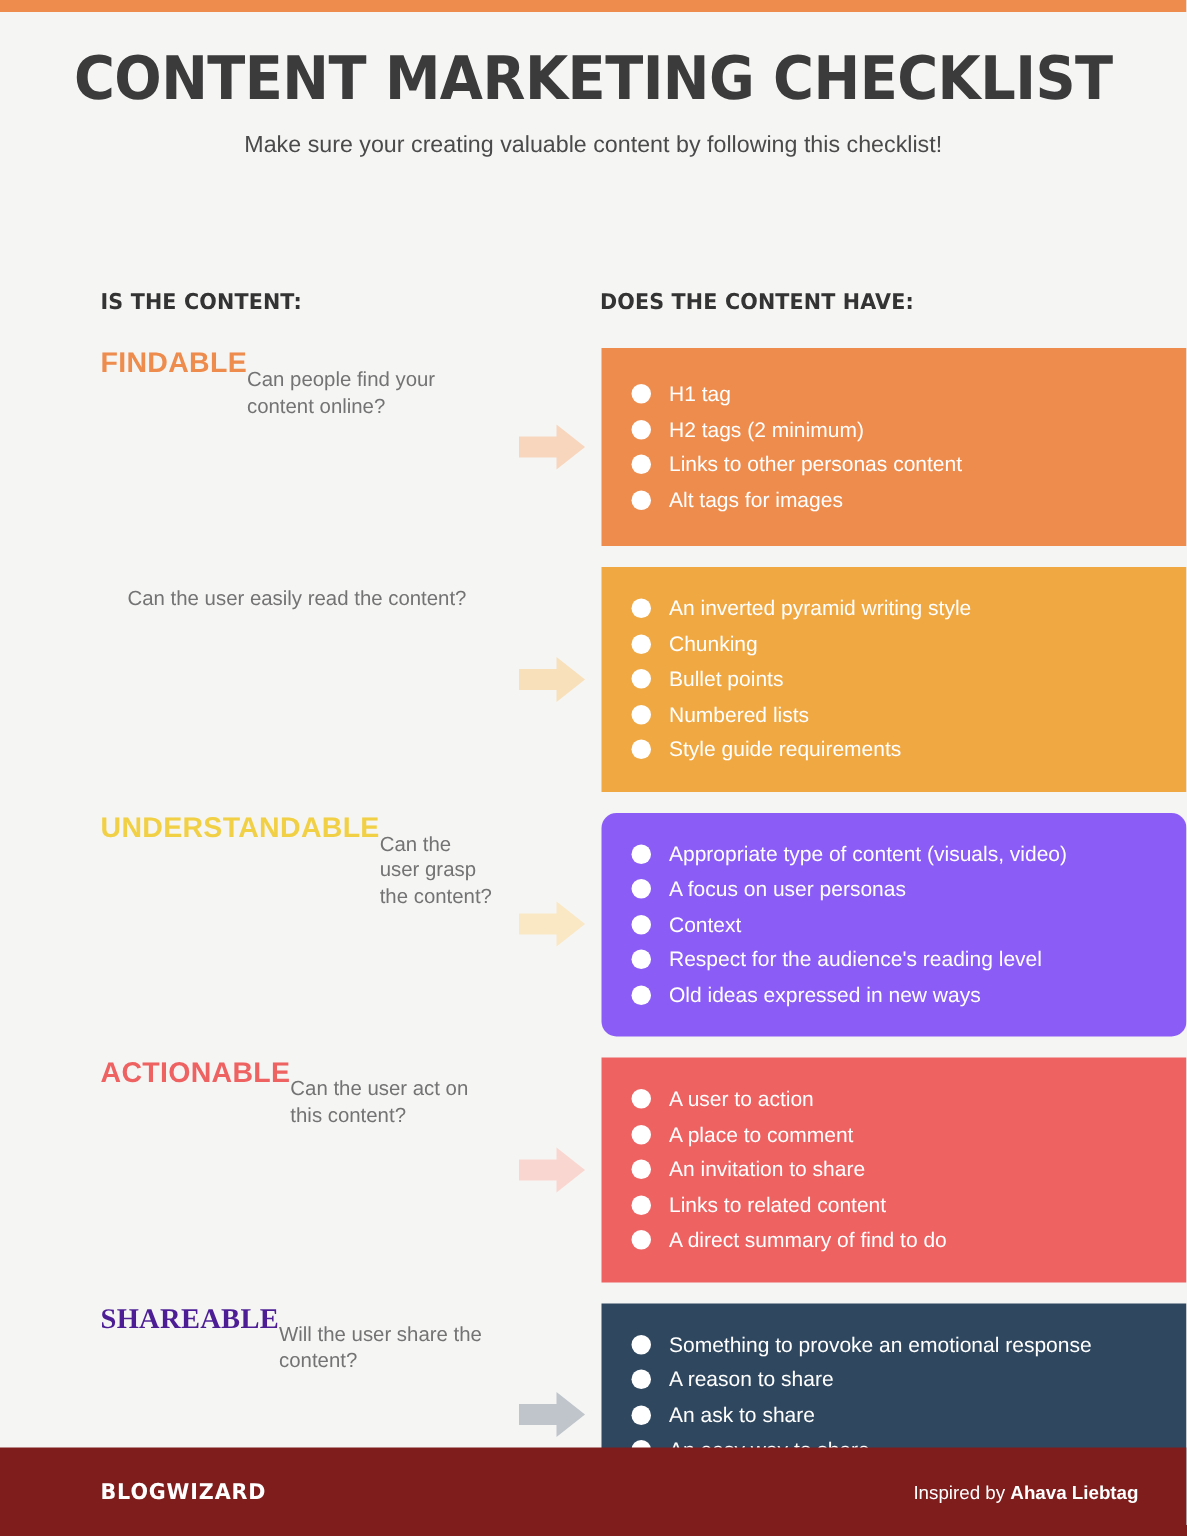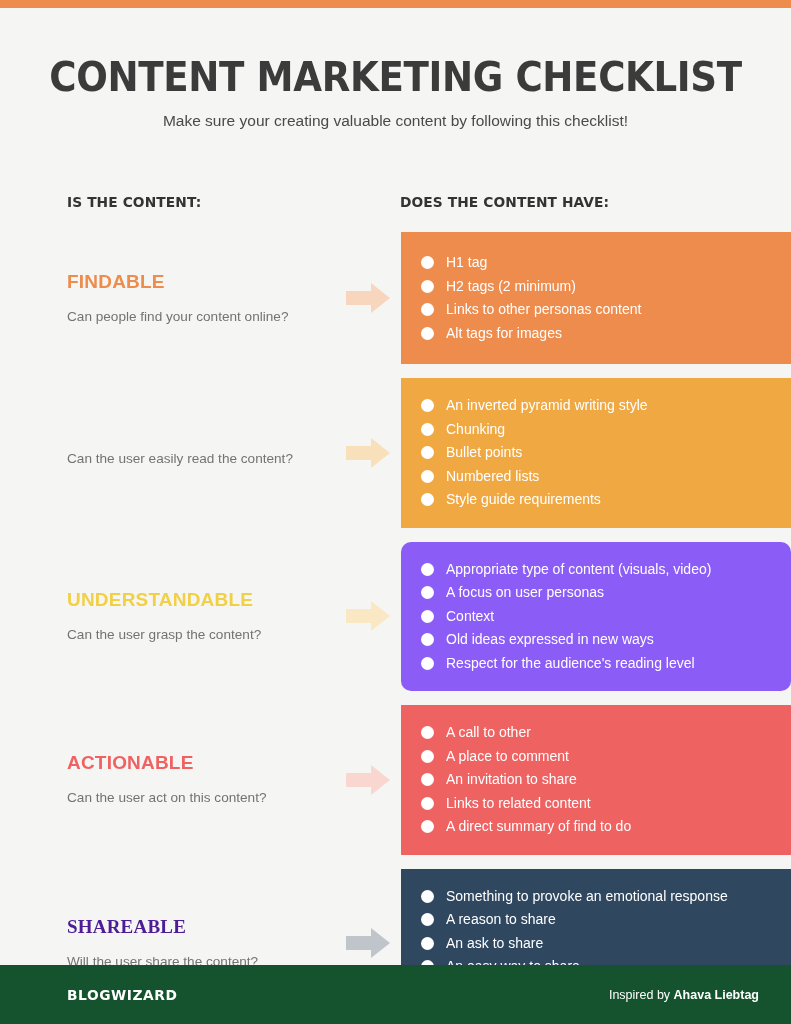--- a/index.html
+++ b/index.html
@@ -30,21 +30,21 @@
     position: absolute;
     top: 8px; left: 0;
     width: 791px;
     height: 1016px;
     background: #f5f5f4;
   }
 
   
   .header {
     text-align: center;
-    padding-top: 48px;
+    padding-top: 24px;
   }
   .main-title {
     font-family: "DejaVu Sans", sans-serif;
     font-size: 40px;
     font-weight: 700;
     letter-spacing: -0.4px;
     color: #3b3b3b;
     line-height: 1.05;
     transform: scaleX(0.93);
   }
@@ -88,21 +88,21 @@
     display: flex;
     align-items: stretch;
   }
 
   
   .row-left {
     position: relative;
     width: 335px;
     flex: 0 0 335px;
     display: flex;
-    flex-direction: column;
+    flex-direction: row;
     justify-content: center;
     padding-left: 67px;
     padding-right: 6px;
   }
   .cat-name {
     font-size: 19px;
     font-weight: 700;
     letter-spacing: 0.2px;
     line-height: 1.15;
     margin-bottom: 3px;
@@ -172,21 +172,21 @@
     line-height: 1.25;
   }
 
   
   .footer {
     position: absolute;
     left: 0;
     bottom: 0;
     width: 791px;
     height: 59px;
-    background: #14532d;
+    background: #7f1d1d;
     display: flex;
     align-items: center;
     justify-content: space-between;
     padding: 0 32px 0 67px;
   }
   .brand {
     font-family: "DejaVu Sans", sans-serif;
     font-size: 14.5px;
     font-weight: 700;
     color: #ffffff;
@@ -301,43 +301,43 @@
           <div class="panel-item">
             <span class="bullet"></span>
             <span class="panel-item-text">A focus on user personas</span>
           </div>
           <div class="panel-item">
             <span class="bullet"></span>
             <span class="panel-item-text">Context</span>
           </div>
           <div class="panel-item">
             <span class="bullet"></span>
+            <span class="panel-item-text">Respect for the audience's reading level</span>
+          </div>
+          <div class="panel-item">
+            <span class="bullet"></span>
             <span class="panel-item-text">Old ideas expressed in new ways</span>
-          </div>
-          <div class="panel-item">
-            <span class="bullet"></span>
-            <span class="panel-item-text">Respect for the audience's reading level</span>
           </div>
         </div>
       </div>
       <div class="row">
         <div class="row-left">
           <div class="cat-name" style="color: rgb(239, 98, 98);">ACTIONABLE</div>
           <div class="cat-q">Can the user act on this content?</div>
         </div>
         <div class="arrow-cell">
           <div class="arrow" style="color: rgb(249, 215, 208);">
             <div class="shaft"></div>
             <div class="head"></div>
           </div>
         </div>
         <div class="panel" style="background: rgb(239, 98, 98);">
           <div class="panel-item">
             <span class="bullet"></span>
-            <span class="panel-item-text">A call to other</span>
+            <span class="panel-item-text">A user to action</span>
           </div>
           <div class="panel-item">
             <span class="bullet"></span>
             <span class="panel-item-text">A place to comment</span>
           </div>
           <div class="panel-item">
             <span class="bullet"></span>
             <span class="panel-item-text">An invitation to share</span>
           </div>
           <div class="panel-item">

